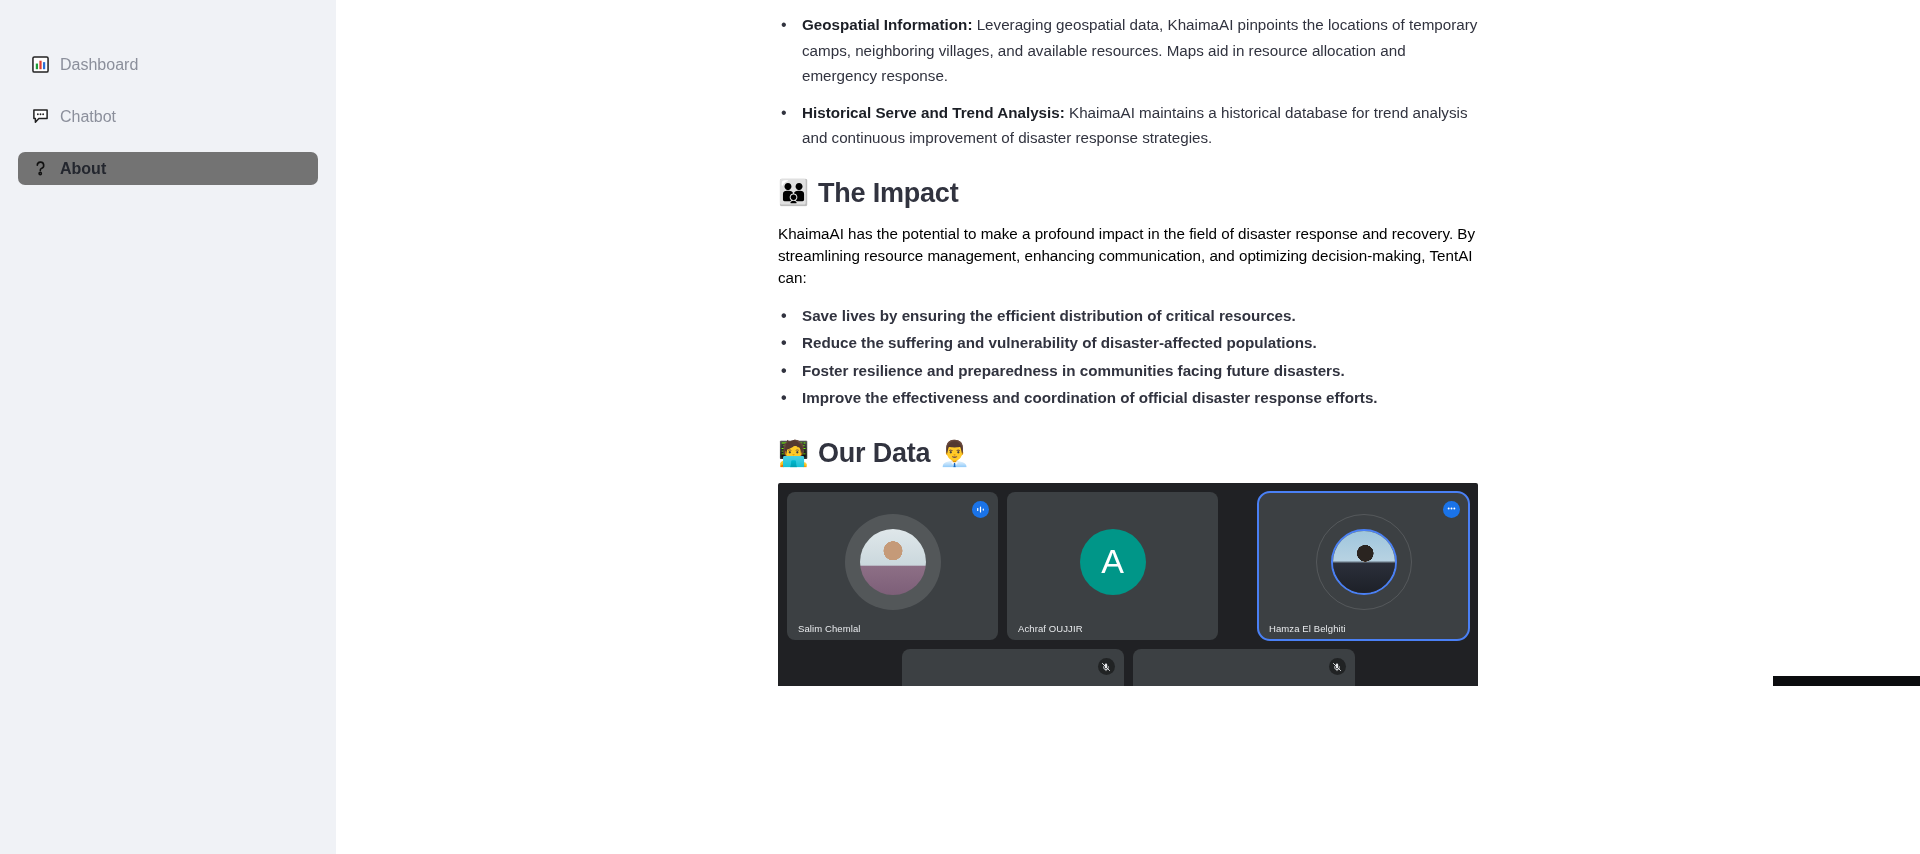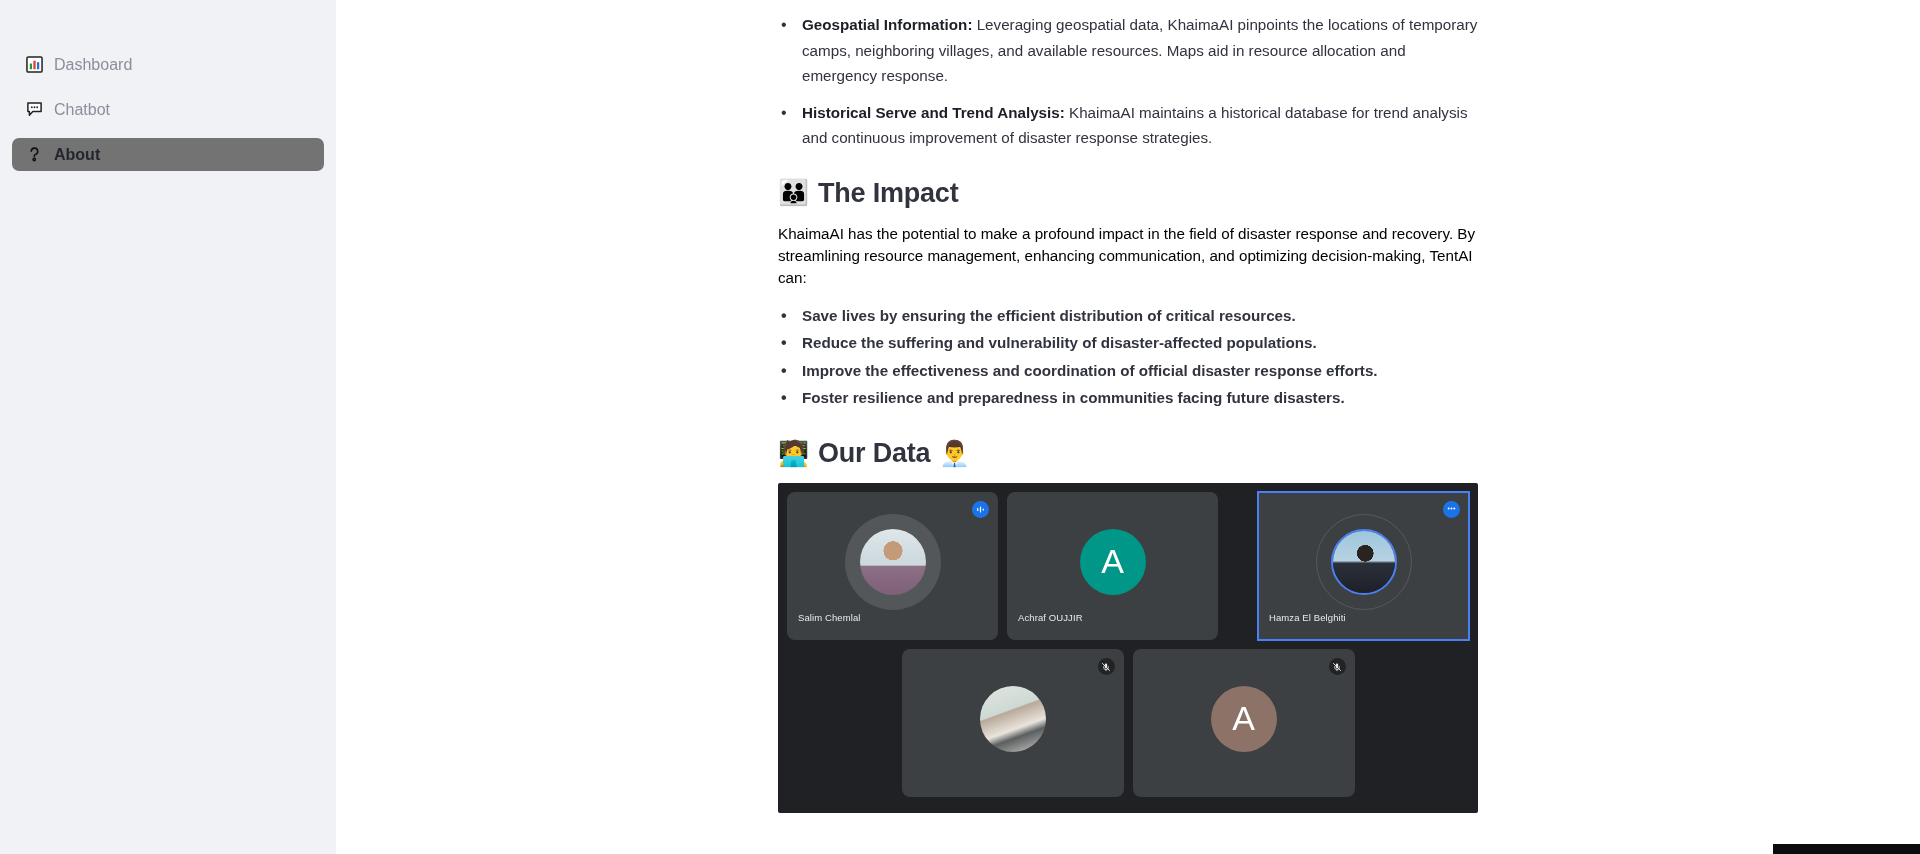--- a/index.html
+++ b/index.html
@@ -26,22 +26,22 @@
     width: 336px;
     min-width: 336px;
     height: 854px;
     background: #f0f2f6;
     padding: 48px 0 0 0;
     position: relative;
   }
   .nav {
     display: flex;
     flex-direction: column;
-    gap: 12px;
-    padding: 0 12px;
+    gap: 19px;
+    padding: 0 18px;
   }
   .nav-item {
     display: flex;
     align-items: center;
     gap: 10px;
     height: 33px;
     padding: 0 12px;
     border-radius: 7px;
     cursor: pointer;
     font-size: 16px;
@@ -61,21 +61,21 @@
     align-items: center;
     justify-content: center;
     font-size: 16px;
     flex: 0 0 20px;
   }
   .nav-label { white-space: nowrap; }
 
   
   .main {
     flex: 1;
-    height: 854px;
+    height: 686px;
     background: #ffffff;
     overflow: hidden;
     position: relative;
   }
   .content {
     width: 700px;
     margin: 0 auto;
     padding: 12px 0 0 0;
     color: #31333f;
   }
@@ -152,21 +152,21 @@
     width: 222px;
     height: 148px;
     background: #3c4043;
     border-radius: 8px;
     overflow: hidden;
     cursor: pointer;
   }
   .tile.active {
     outline: 2px solid #4a80f5;
     outline-offset: -1px;
-    border-radius: 0;
+    border-radius: 12px;
     margin-left: 31px;
   }
   .tile .avatar {
     position: absolute;
     left: 50%;
     top: 47%;
     transform: translate(-50%, -50%);
     width: 66px;
     height: 66px;
     border-radius: 50%;
@@ -189,21 +189,21 @@
     border: 1px solid rgba(255,255,255,0.13);
   }
   .tile .ring.thick {
     width: 96px; height: 96px;
     background: rgba(255,255,255,0.12);
     border: none;
   }
   .tile .name {
     position: absolute;
     left: 11px;
-    bottom: 17px;
+    bottom: 6px;
     font-size: 9.5px;
     color: #e8eaed;
     font-family: "Liberation Sans", sans-serif;
     letter-spacing: 0.1px;
     white-space: nowrap;
   }
   .badge {
     position: absolute;
     top: 9px;
     right: 9px;
@@ -310,22 +310,22 @@
       <h2 class="section">
         <span class="emoji">👪</span>
         <span>The Impact</span>
       </h2>
 
       <p class="para">KhaimaAI has the potential to make a profound impact in the field of disaster response and recovery. By streamlining resource management, enhancing communication, and optimizing decision-making, TentAI can:</p>
 
       <ul class="bullets tight">
         <li>Save lives by ensuring the efficient distribution of critical resources.</li>
         <li>Reduce the suffering and vulnerability of disaster-affected populations.</li>
+        <li>Foster resilience and preparedness in communities facing future disasters.</li>
         <li>Improve the effectiveness and coordination of official disaster response efforts.</li>
-        <li>Foster resilience and preparedness in communities facing future disasters.</li>
       </ul>
 
       <h2 class="section">
         <span class="emoji">🧑‍💻</span>
         <span>Our Data</span>
         <span class="emoji">👨‍💼</span>
       </h2>
 
       <div class="video-embed">
 

